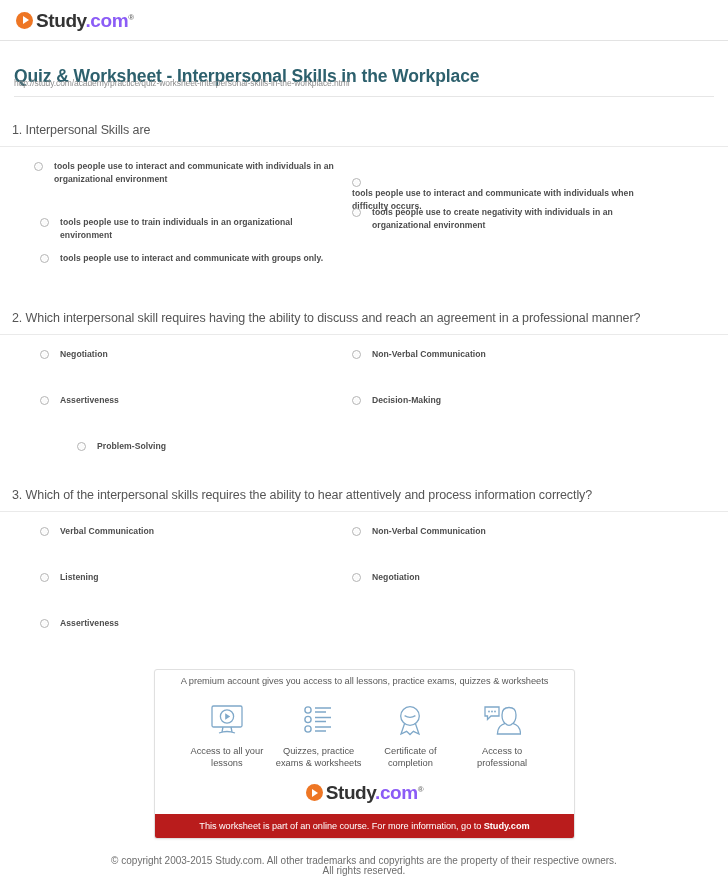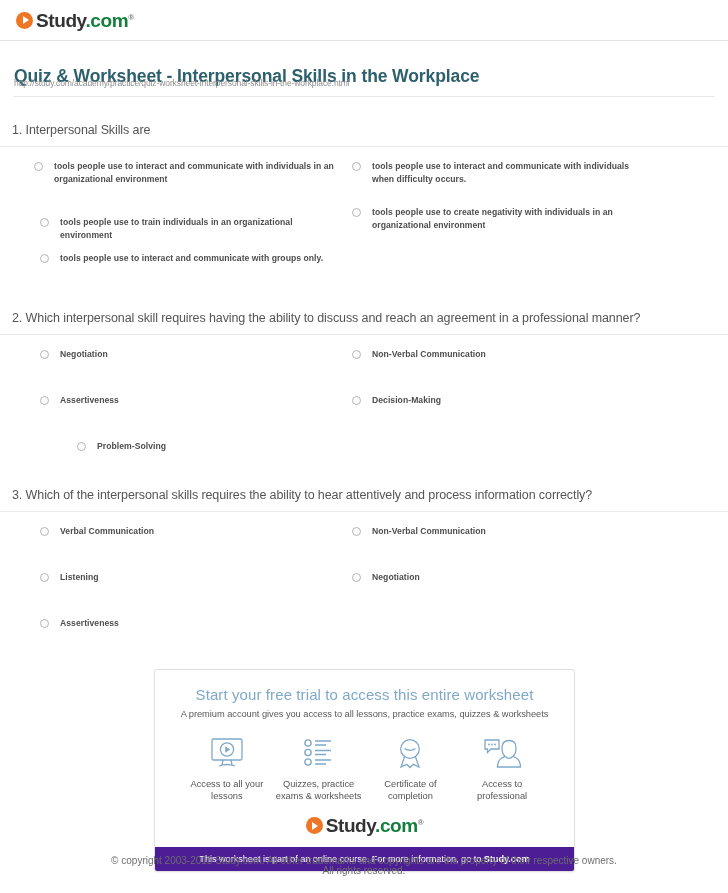--- a/index.html
+++ b/index.html
@@ -43,21 +43,21 @@
     margin-left: 2px;
   }
   .logo-word {
     font-size: 19px;
     font-weight: bold;
     letter-spacing: -0.4px;
     color: #333333;
     line-height: 1;
     white-space: nowrap;
   }
-  .logo-word .dotcom { color: #15803d; }
+  .logo-word .dotcom { color: #8b5cf6; }
   .logo-tm {
     font-size: 8px;
     color: #777;
     vertical-align: super;
   }
 
   .header-rule {
     position: absolute;
     left: 0; right: 0; top: 40px;
     height: 1px;
@@ -176,21 +176,21 @@
     color: #555555;
     line-height: 12px;
   }
   .promo-logo {
     display: flex;
     align-items: center;
     justify-content: center;
     padding: 10px 0 12px 0;
   }
   .promo-banner {
-    background: #4c1d95;
+    background: #b91c1c;
     color: #ffffff;
     text-align: center;
     font-size: 9.2px;
     padding: 7px 0 7px 0;
     letter-spacing: -0.05px;
   }
   .promo-banner b { font-weight: bold; }
 
   .copyright {
     position: absolute;
@@ -218,21 +218,21 @@
 
 <div id="questions-root">
     <div class="question-block" style="top: 122px;">
       <div class="q-text">1. Interpersonal Skills are</div>
       <div class="q-rule"></div>
       <div class="options" style="height: 118px;">
         <label class="option" style="left: 34px; top: 0px;">
           <span class="radio"></span>
           <span class="option-label">tools people use to interact and communicate with individuals in an organizational environment</span>
         </label>
-        <label class="option" style="left: 352px; top: 0px;">
+        <label class="option" style="left: 352px; top: 16px; flex-direction: column;">
           <span class="radio"></span>
           <span class="option-label">tools people use to interact and communicate with individuals when difficulty occurs.</span>
         </label>
         <label class="option" style="left: 40px; top: 46px; margin-top: 10px;">
           <span class="radio"></span>
           <span class="option-label">tools people use to train individuals in an organizational environment</span>
         </label>
         <label class="option" style="left: 352px; top: 46px;">
           <span class="radio"></span>
           <span class="option-label">tools people use to create negativity with individuals in an organizational environment</span>
@@ -291,21 +291,20 @@
         </label>
         <label class="option" style="left: 40px; top: 92px;">
           <span class="radio"></span>
           <span class="option-label">Assertiveness</span>
         </label>
       </div>
     </div>
   </div>
 
 <div class="promo-card">
-  <div class="promo-head">Start your free trial to access this entire worksheet</div>
   <div class="promo-sub">A premium account gives you access to all lessons, practice exams, quizzes &amp; worksheets</div>
 
   <div class="features">
     <div class="feature">
       <div class="feature-icon">
         <svg width="36" height="32" viewBox="0 0 36 32" fill="none" stroke="#7fa8c9" stroke-width="1.3">
           <rect x="3" y="2" width="30" height="21" rx="1.5"></rect>
           <circle cx="18" cy="12.5" r="6.6"></circle>
           <path d="M16.2 9.3 L21.2 12.5 L16.2 15.7 Z" fill="#7fa8c9" stroke="none"></path>
           <path d="M14 23 L13 28 M22 23 L23 28"></path>

